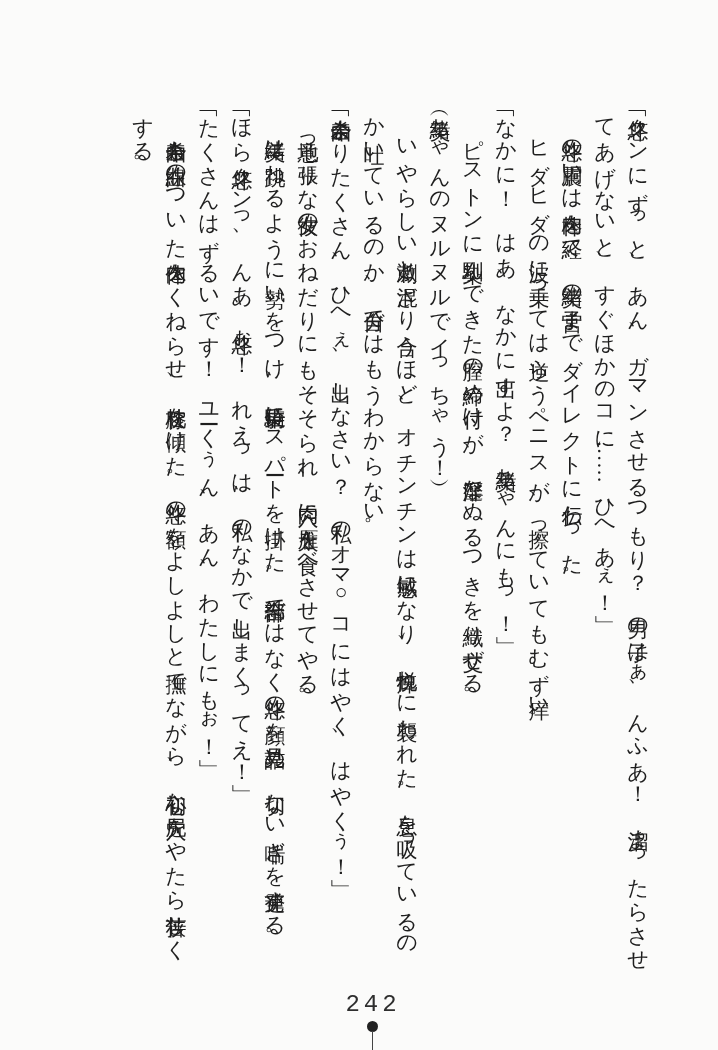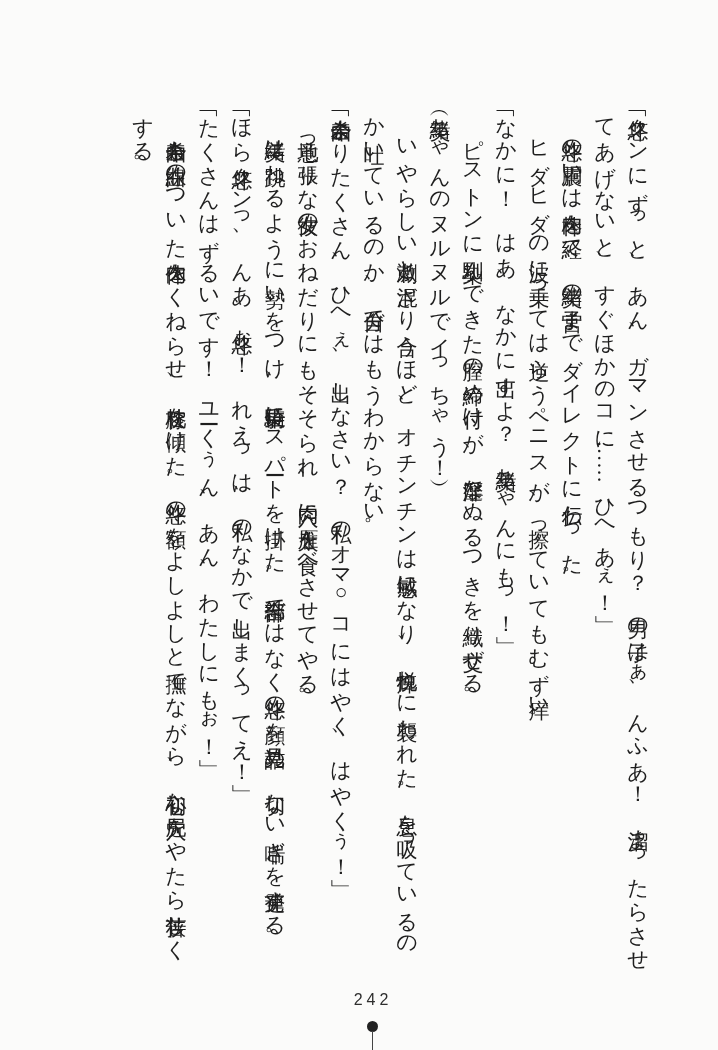--- a/index.html
+++ b/index.html
@@ -35,22 +35,22 @@
   }
   .text-block p{
     margin:0;
     padding:0;
   }
   .footer{
     position:absolute;
     left:371px;
     top:991px;
     transform:translateX(-50%);
-    font-family:Liberation Sans, sans-serif;
-    font-size:16px;
+    font-family:Liberation Mono, monospace;
+    font-size:24px;
     letter-spacing:4px;
     text-indent:4px;
     color:var(--pagenum);
     white-space:nowrap;
   }
   .binding-dot{
     position:absolute;
     left:367px;
     top:1021px;
     width:11px;height:11px;

